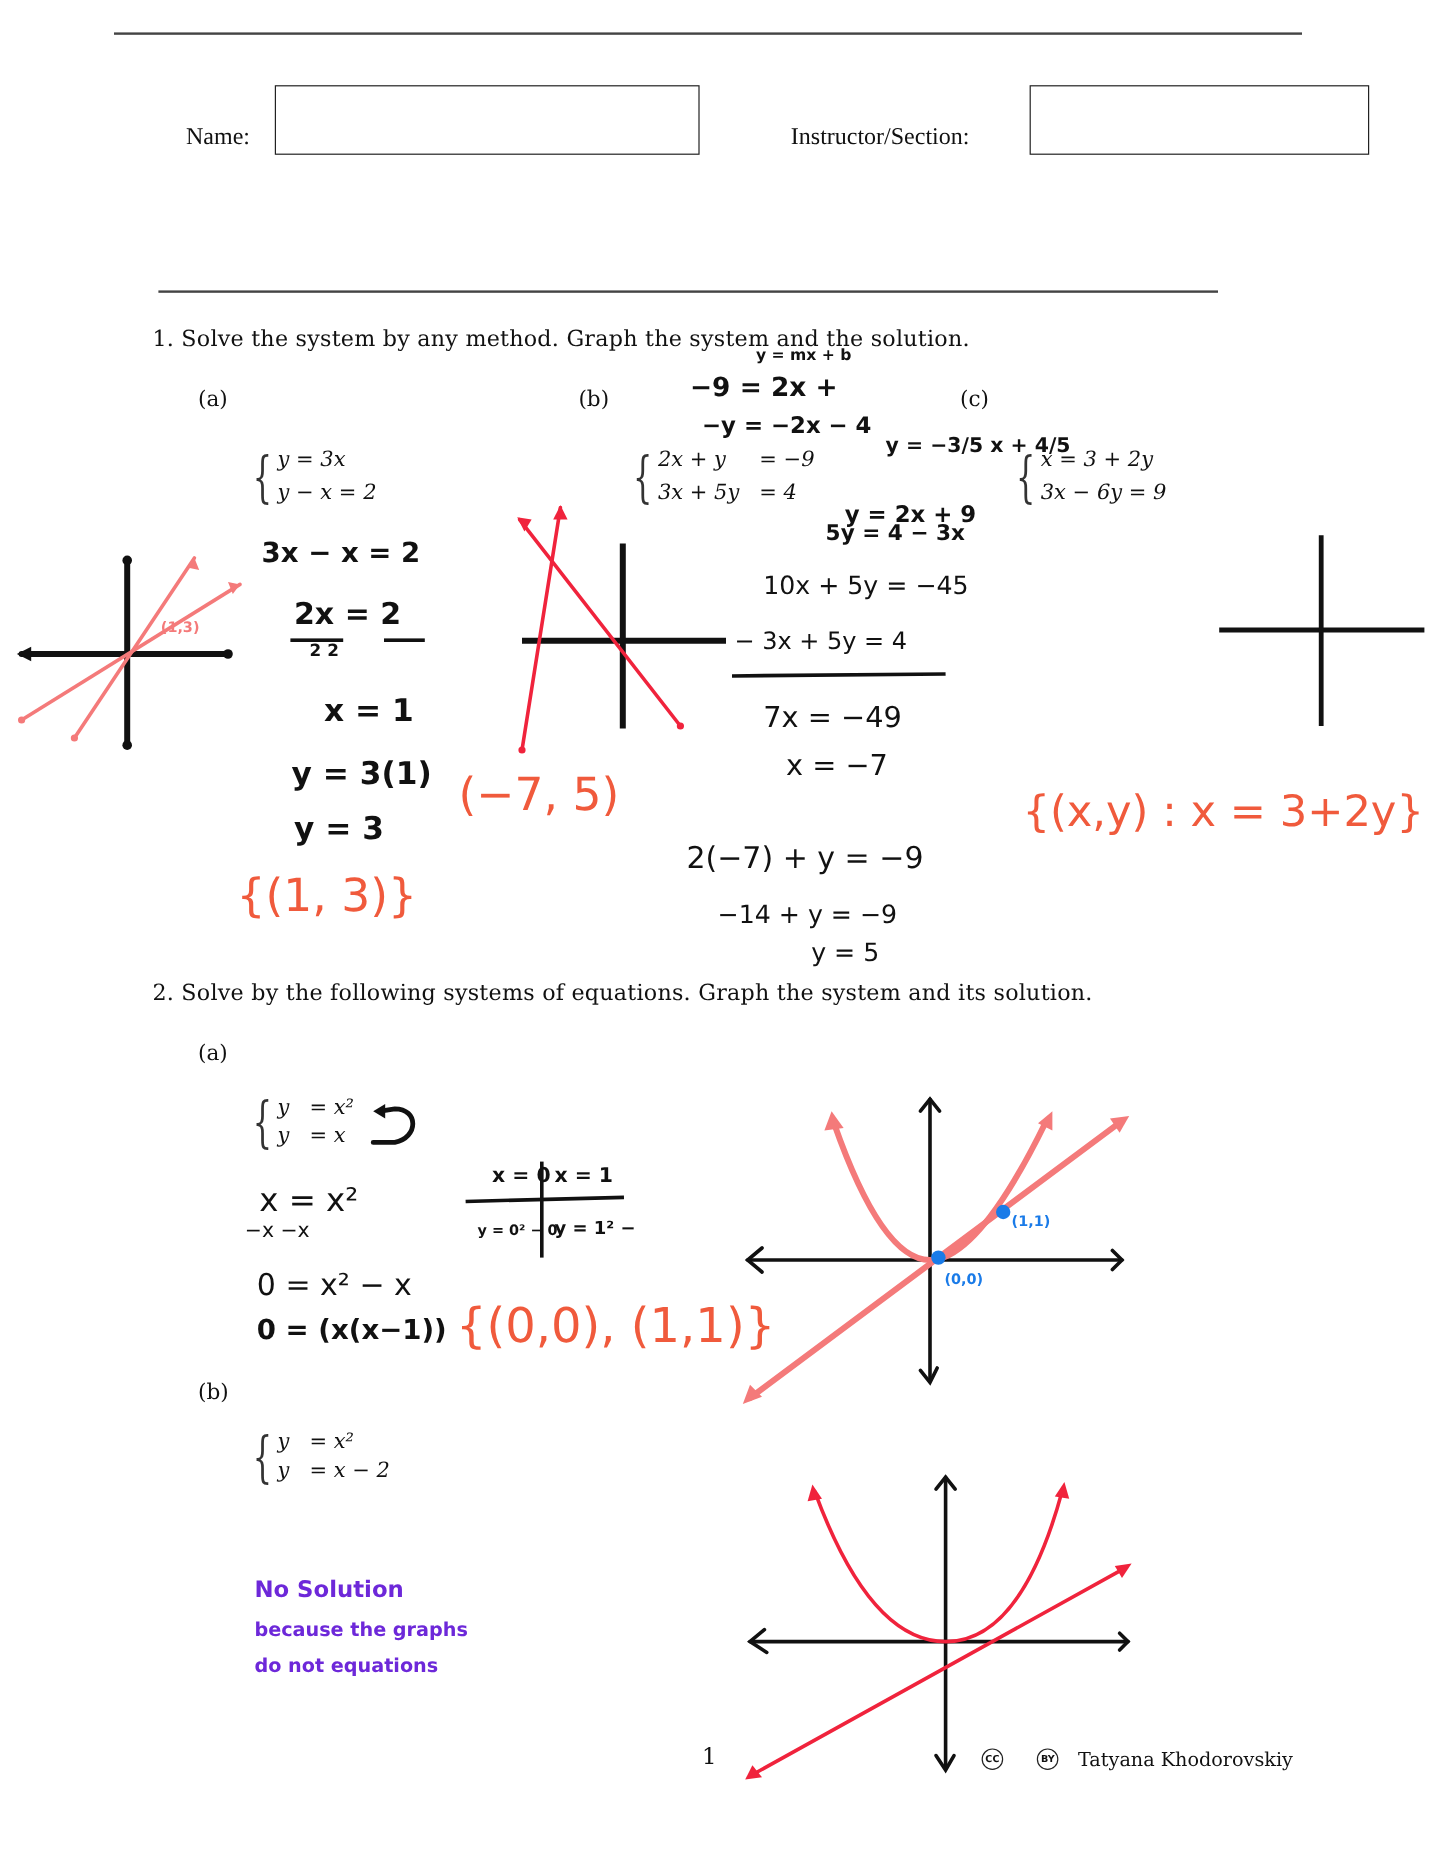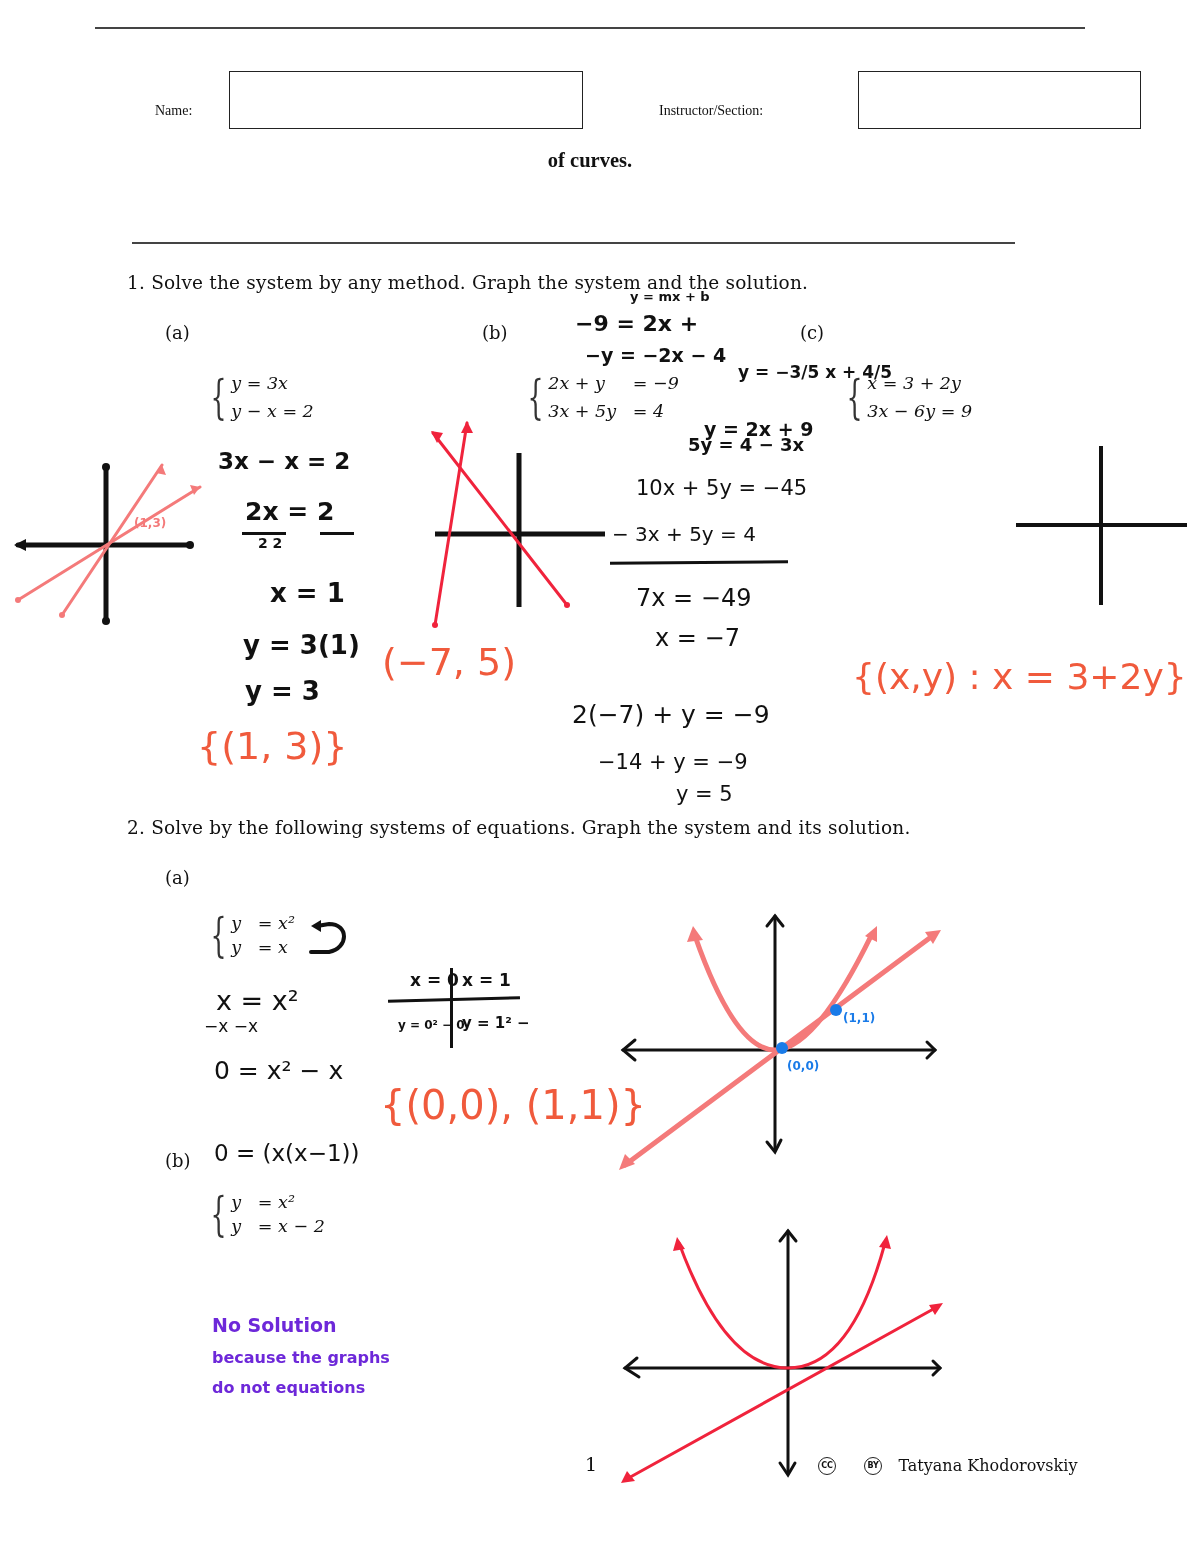--- a/index.html
+++ b/index.html
@@ -1,21 +1,21 @@
 <!DOCTYPE html>
 <html><head>
 <meta charset="utf-8">
 <style>
   html, body { margin:0; padding:0; background:#ffffff; }
   body { width:1200px; height:1553px; position:relative; overflow:hidden;
          font-family:"DejaVu Serif", serif; color:#111; }
   .abs { position:absolute; }
   .rule { position:absolute; height:2px; background:#444; }
   .serif { font-family:"Liberation Serif","DejaVu Serif",serif; }
-  .label { font-size:14px;text-align:center; }
+  .label { font-size:20px;text-align:center; }
   .box { position:absolute; border:1.5px solid #222; background:#fff; }
   .title { position:absolute; left:90px; width:1000px; text-align:center;
            font-weight:bold; font-size:20.5px; line-height:31px;
            font-family:"Liberation Serif","DejaVu Serif",serif; }
   .q { font-size:18.5px; font-family:"DejaVu Serif",serif; letter-spacing:0.2px; }
   .part { font-size:18px; font-family:"DejaVu Serif",serif; }
   .sys { position:absolute; display:flex; align-items:center; font-size:17.5px;
          font-family:"DejaVu Serif",serif; }
   .brace { font-size:46px; line-height:1; font-weight:100; transform:scaleX(0.55);
            margin-right:-2px; color:#333; font-family:"DejaVu Serif",serif; }
@@ -38,21 +38,20 @@
 
 <div class="rule" style="left:95px; top:27px; width:990px;"></div>
 
 <div class="abs serif label" style="left:155px; top:103px;">Name:</div>
 <div class="box" style="left:229px; top:71px; width:352px; height:56px;"></div>
 
 <div class="abs serif label" style="left:659px; top:103px;">Instructor/Section:</div>
 <div class="box" style="left:858px; top:71px; width:281px; height:56px;"></div>
 
 <div class="title" style="top:145px;">
-  <div>of curves.</div>
 </div>
 
 <div class="rule" style="left:132px; top:242px; width:883px; height:1.5px;"></div>
 
 <div class="abs q" style="left:127px; top:272px;">1. Solve the system by any method. Graph the system and the solution.</div>
 
 <div class="abs part" style="left:165px; top:322px;">(a)</div>
 <div class="abs part" style="left:482px; top:322px;">(b)</div>
 <div class="abs part" style="left:800px; top:322px;">(c)</div>
 
@@ -167,21 +166,21 @@
   </div>
 </div>
 <svg width="50" height="40" style="left:305px; top:918px;">
   <path d="M6,34 L24,34 C44,30 44,6 24,6 L12,8" stroke="#111" stroke-width="4" fill="none" stroke-linecap="round"></path>
   <polygon points="6,8 16,2 16,14" fill="#111"></polygon>
 </svg>
 
 <div class="hw" style="left:216px; top:985px; font-size:27px; font-weight:normal;">x = x²</div>
 <div class="hw" style="left:204px; top:1016px; font-size:17px; font-weight:normal;">−x     −x</div>
 <div class="hw" style="left:214px; top:1056px; font-size:25px; font-weight:normal;">0 = x² − x</div>
-<div class="hw" style="left:214px; top:1096px; font-size:23px; font-weight:normal;margin-top:44px;">0 = (x(x−1))</div>
+<div class="hw" style="left:214px; top:1096px; font-size:23px; font-weight:bold;">0 = (x(x−1))</div>
 
 <div class="hw" style="left:410px; top:970px; font-size:17px;">x = 0</div>
 <div class="hw" style="left:462px; top:970px; font-size:17px;">x = 1</div>
 <div class="abs" style="left:388px; top:998px; width:132px; height:3px; background:#111; transform:rotate(-1.5deg);"></div>
 <div class="abs" style="left:450px; top:968px; width:3px; height:80px; background:#111;"></div>
 <div class="hw" style="left:398px; top:1018px; font-size:12px;">y = 0² − 0</div>
 <div class="hw" style="left:462px; top:1014px; font-size:15px;">y = 1² −</div>
 
 <div class="hw-red" style="left:380px; top:1082px; font-size:40px;">{(0,0), (1,1)}</div>
 

